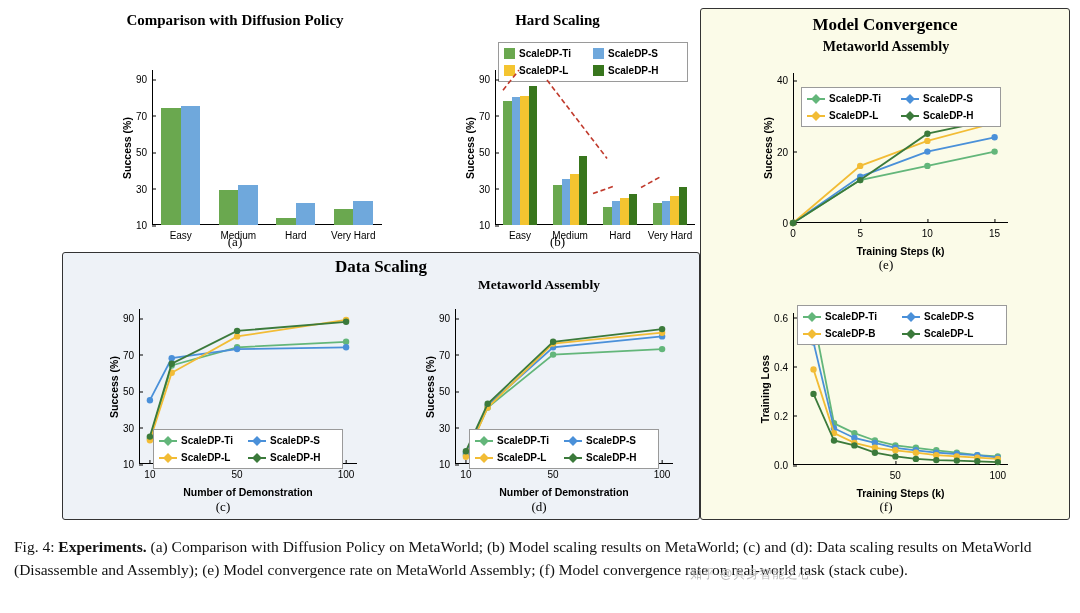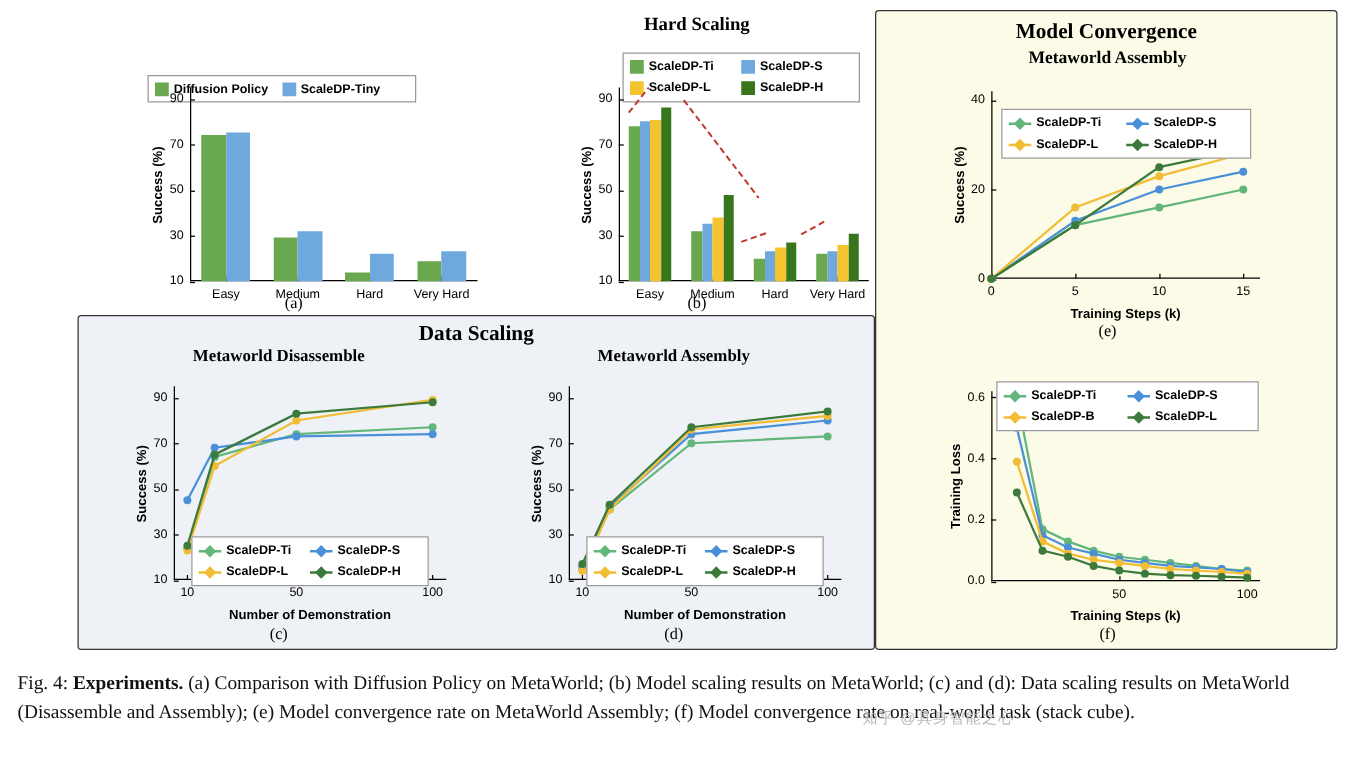--- a/index.html
+++ b/index.html
@@ -71,30 +71,21 @@
     letter-spacing:1px;pointer-events:none;
   }
   svg{display:block;overflow:visible;}
 </style>
 </head>
 <body>
 
 <div class="fig-area">
 
   <div class="panel" style="left:70px;top:12px;width:330px;height:240px;">
-    <div class="legend" id="lg-a" style="left:48px;top:48px;width:215px;height:22px;grid-template-columns:1fr 1fr;">
-        <div class="lg-item">
-          <span class="lg-swatch" style="background: rgb(106, 168, 79);"></span>
-          <span>Diffusion Policy</span>
-        </div>
-        <div class="lg-item">
-          <span class="lg-swatch" style="background: rgb(111, 168, 220);"></span>
-          <span>ScaleDP-Tiny</span>
-        </div>
-      </div>
+    <div class="panel-title" style="font-size:15px;">Comparison with Diffusion Policy</div>
     <div class="plot" id="plot-a" style="left:82px;top:58px;width:230px;height:155px;">
       <div class="axes"></div>
       <div class="ylabel" style="left:-56px;top:50%;transform:translateY(-50%) rotate(-90deg);">Success (%)</div>
     <div class="ytick" style="top: 100%;">10</div>
         <div class="ytick" style="top: 76.4706%;">30</div>
         <div class="ytick" style="top: 52.9412%;">50</div>
         <div class="ytick" style="top: 29.4118%;">70</div>
         <div class="ytick" style="top: 5.88235%;">90</div>
         <div class="xtick" style="left: 12.5%;">Easy</div>
         <div class="xtick" style="left: 37.5%;">Medium</div>
@@ -167,21 +158,20 @@
           <line x1="146" y1="131" x2="166" y2="120" stroke="#c0392b" stroke-width="1.6" stroke-dasharray="5,3"></line>
         </svg>
       </div>
     <div class="sub-label" style="top:222px;">(b)</div>
   </div>
 
   <div class="panel" style="left:62px;top:252px;width:638px;height:268px;background:#eef2f7;border:1.5px solid #333;border-radius:3px;">
     <div class="panel-title" style="font-size:17px;padding-top:4px;">Data Scaling</div>
 
     <div class="panel" style="left:4px;top:24px;width:312px;height:240px;">
-      <div class="panel-title" style="font-size:13.5px;">Metaworld Disassemble</div>
       <div class="plot" id="plot-c" style="left:72px;top:32px;width:218px;height:155px;">
         <div class="axes"></div>
         <div class="ylabel" style="left:-56px;top:50%;transform:translateY(-50%) rotate(-90deg);">Success (%)</div>
         <div class="xlabel" style="top:calc(100% + 22px);">Number of Demonstration</div>
       <div class="ytick" style="top: 100%;">10</div>
           <div class="ytick" style="top: 76.4706%;">30</div>
           <div class="ytick" style="top: 52.9412%;">50</div>
           <div class="ytick" style="top: 29.4118%;">70</div>
           <div class="ytick" style="top: 5.88235%;">90</div>
           <div class="xtick" style="left: 5%;">10</div>

